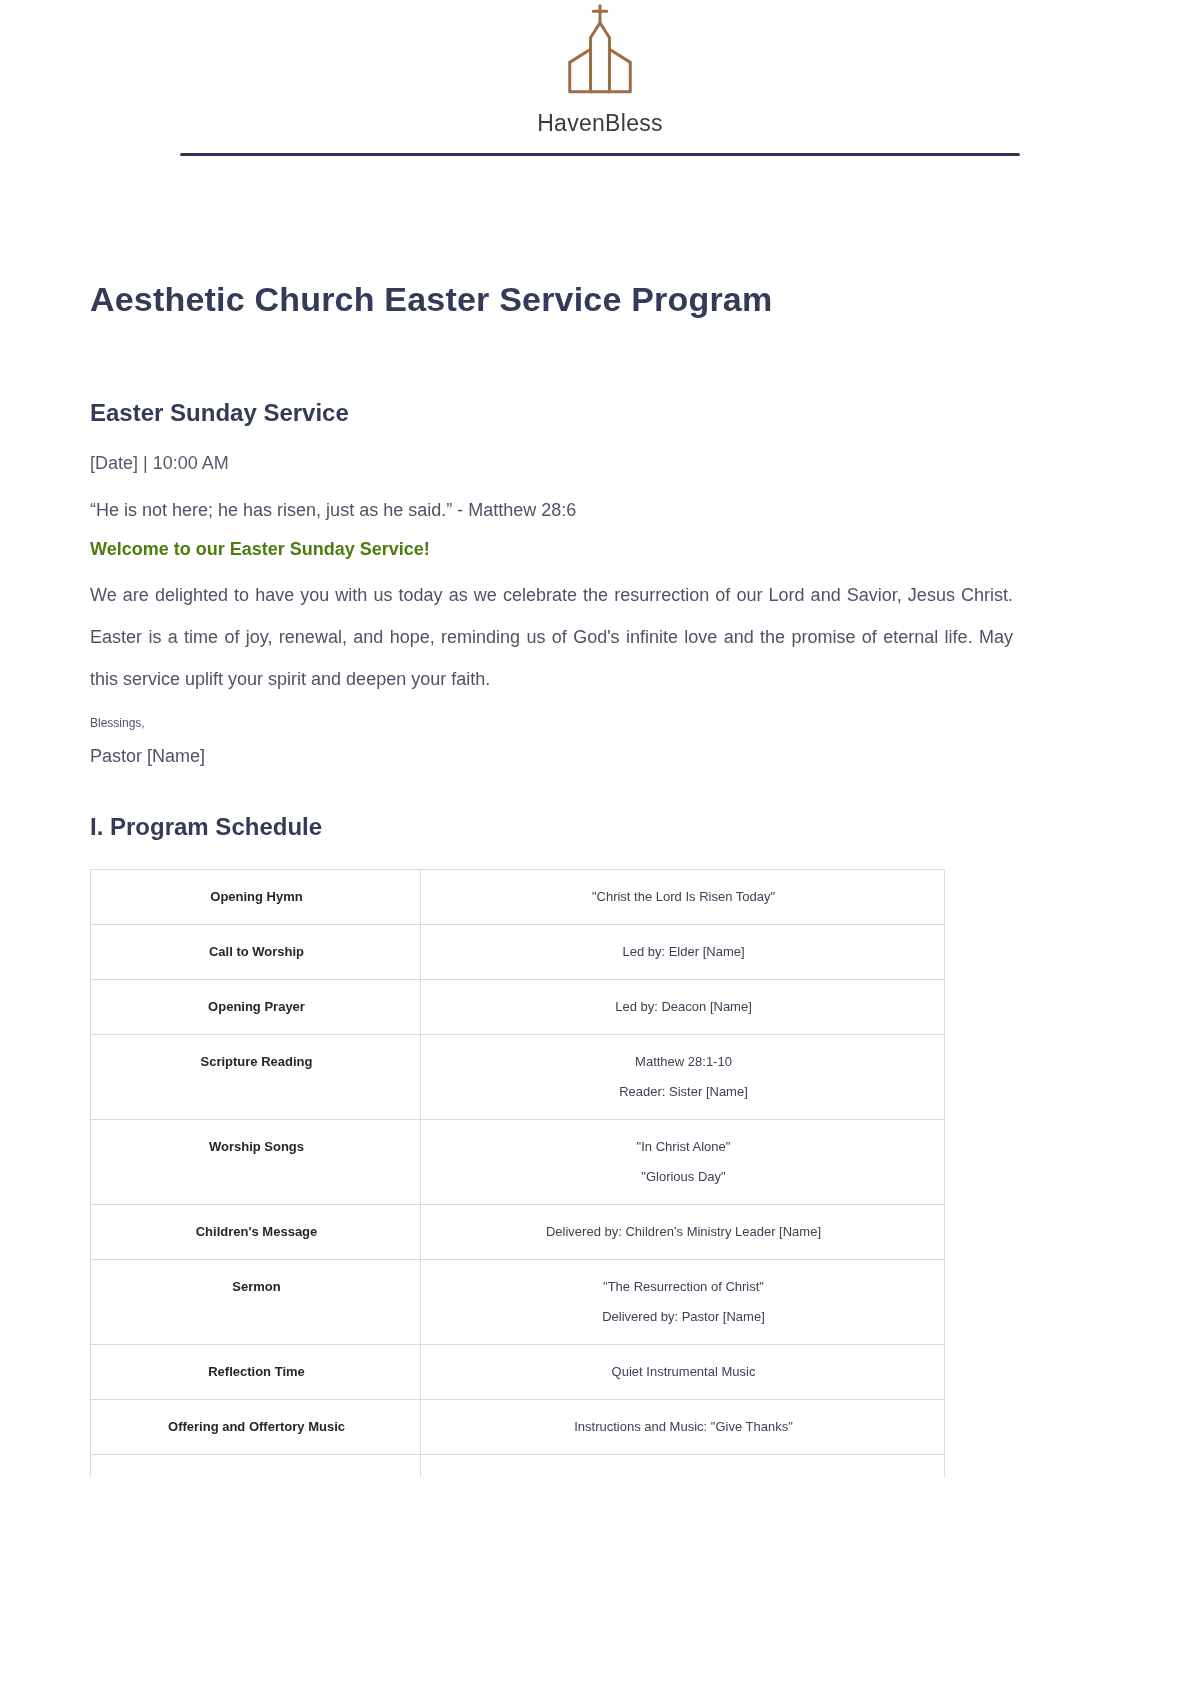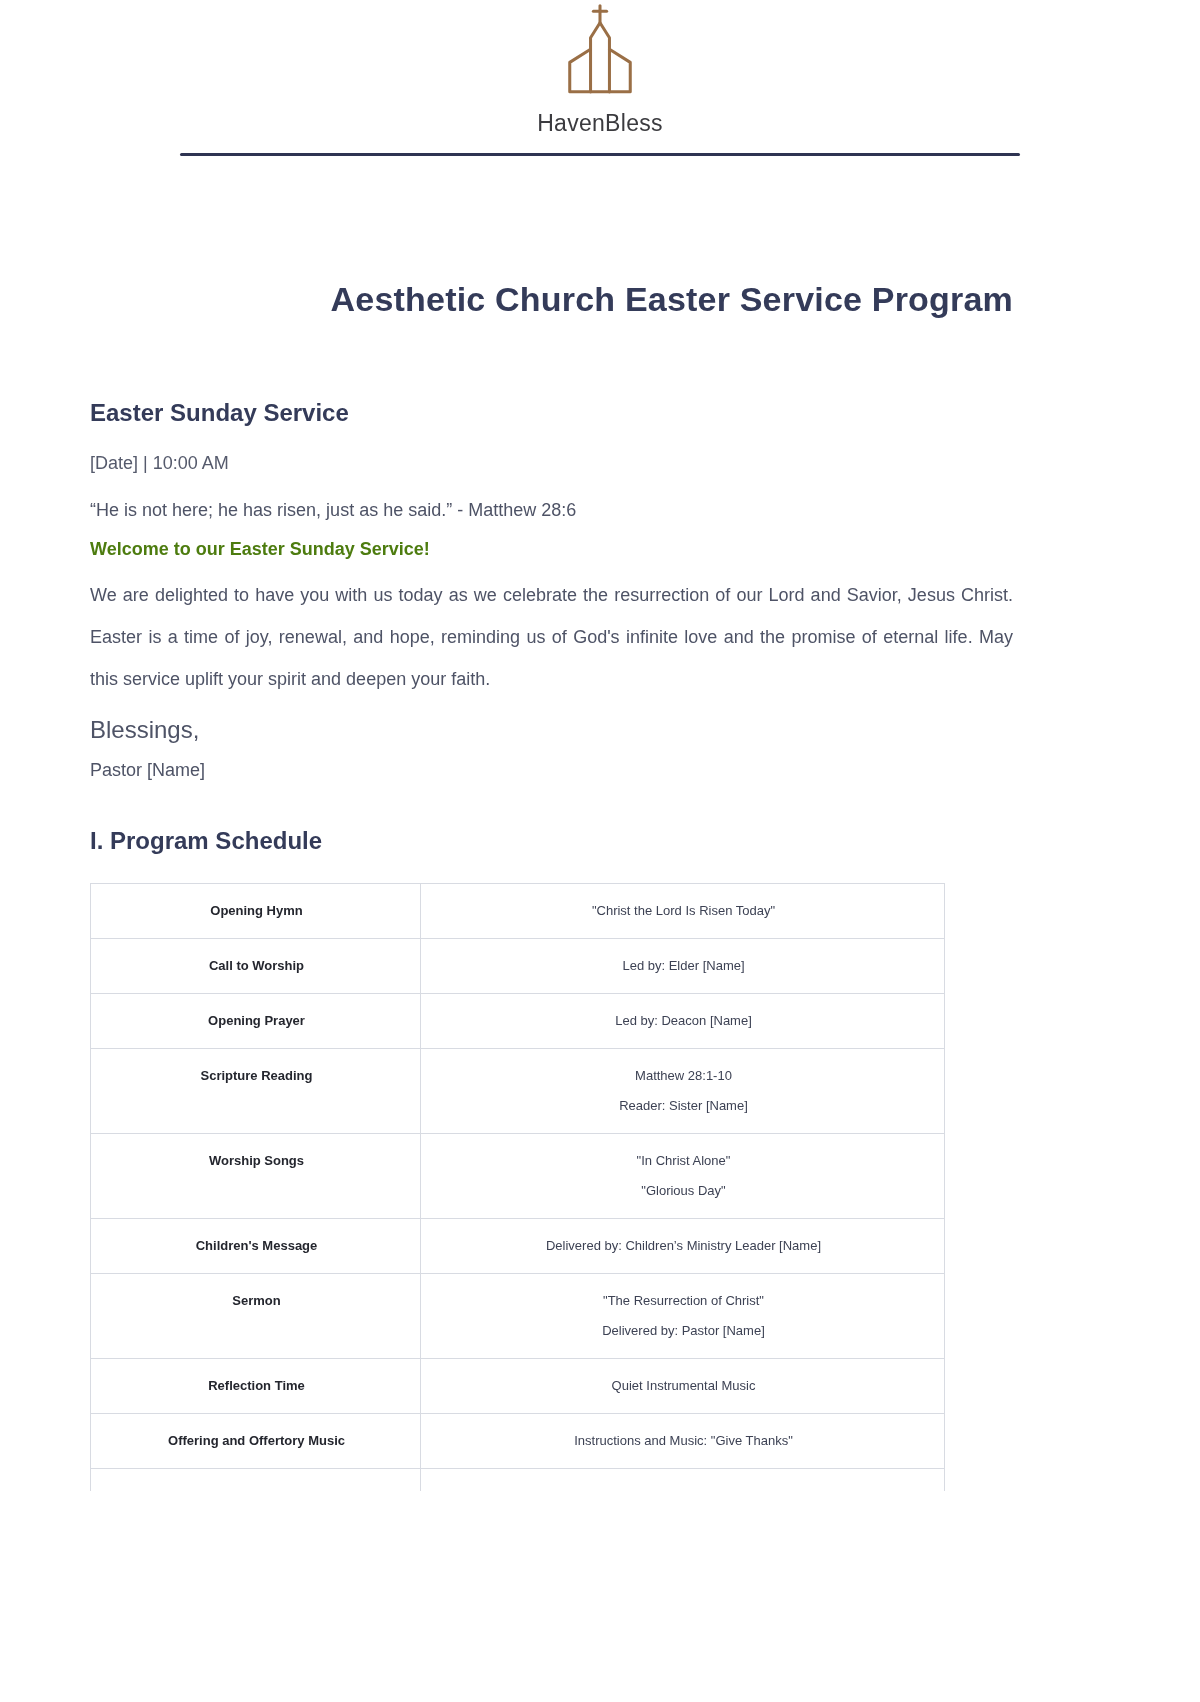--- a/index.html
+++ b/index.html
@@ -26,34 +26,34 @@
   }
   .contact{
     margin-top:24px;font-size:15.5px;color:#43464f;letter-spacing:.1px;
   }
   .rule{
     margin:16px auto 0 auto;width:840px;height:3px;background:#2e3452;border-radius:2px;
   }
 
   
   h1.doc-title{
-    margin-top:124px;text-align:right;
+    margin-top:124px;text-align:left;
     font-size:34px;font-weight:700;color:var(--accent);letter-spacing:.2px;
   }
   h2.section-heading{
     font-size:24px;font-weight:700;color:var(--accent);
   }
   .service-heading{margin-top:80px;}
   .datetime{margin-top:26px;font-size:18px;color:#555a6c;}
   .quote{margin-top:26px;font-size:18px;color:#4e5366;}
   .welcome-heading{margin-top:18px;font-size:18px;font-weight:700;color:#4d7c0f;}
   .welcome-body{
     margin-top:14px;font-size:18px;line-height:42px;text-align:justify;color:#4e5366;
   }
-  .closing{margin-top:16px;font-size:24px;}
+  .closing{margin-top:16px;font-size:12px;}
   .signature{margin-top:16px;font-size:18px;}
   .schedule-heading{margin-top:46px;}
 
   
   table.schedule{
     margin-top:28px;border-collapse:collapse;width:855px;table-layout:fixed;
   }
   table.schedule td{
     border:1px solid var(--table-border);
     vertical-align:top;

